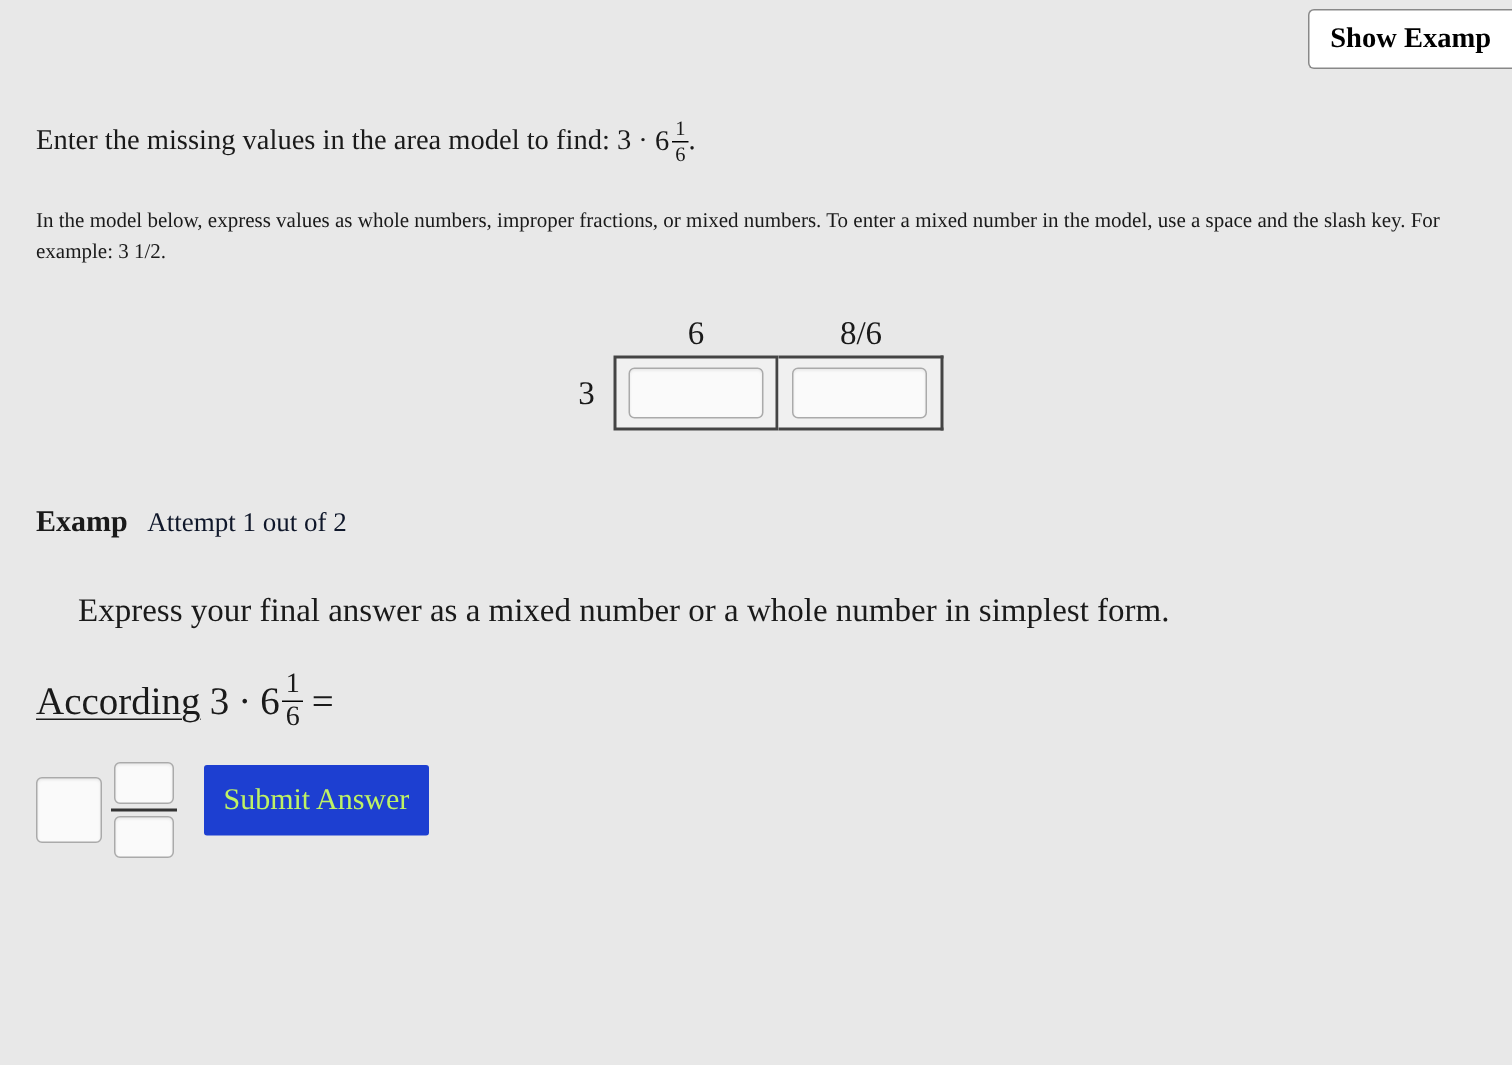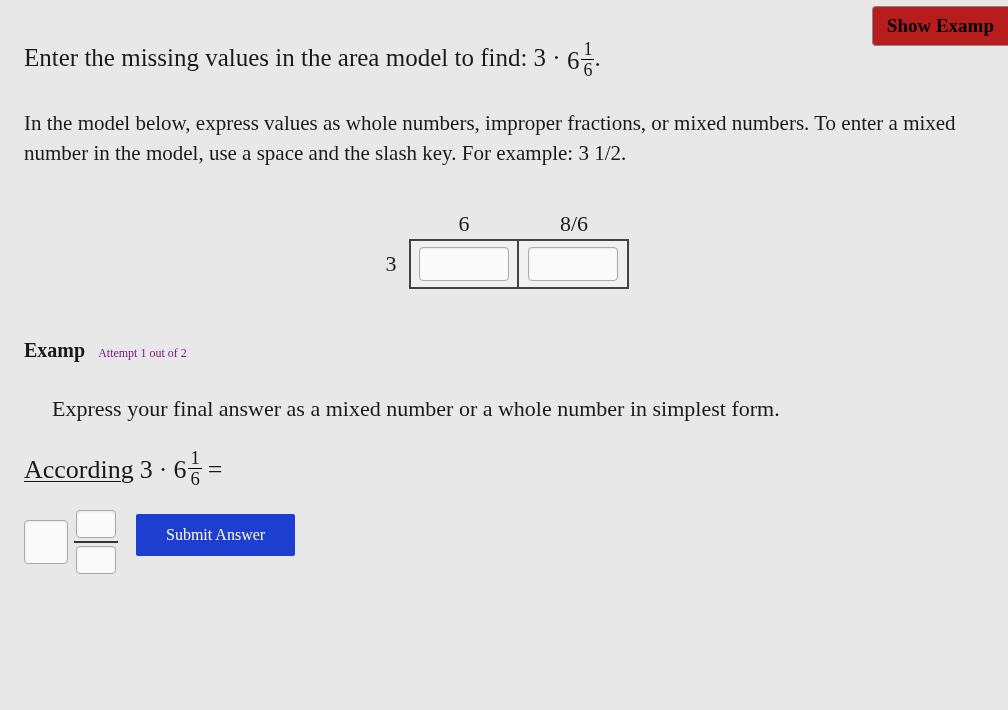--- a/index.html
+++ b/index.html
@@ -19,36 +19,36 @@
   }
   .show-example {
     position: absolute;
     top: 6px;
     right: 0;
     border: 1px solid #888;
     border-right: none;
     border-top-left-radius: 4px;
     border-bottom-left-radius: 4px;
     padding: 8px 14px;
-    background: #b91c1c;
+    background: #ffffff;
     font-family: Georgia, serif;
     font-size: 19px;
     font-weight: bold;
     cursor: pointer;
   }
   .title {
-    font-size: 25px;
-    margin-top: 20px;
+    font-size: 19px;
+    margin-top: 60px;
     margin-bottom: 28px;
     line-height: 1.4;
   }
   .instruction {
-    font-size: 21px;
+    font-size: 14px;
     line-height: 1.45;
-    margin-bottom: 40px;
+    margin-bottom: 28px;
   }
   .mixed-frac {
     display: inline-flex;
     align-items: center;
     vertical-align: middle;
   }
   .mixed-frac .whole {
     margin-right: 2px;
   }
   .frac {
@@ -109,21 +109,21 @@
     font-family: Georgia, serif;
   }
   .answer-section {
     margin-top: 10px;
   }
   .answer-header {
     font-size: 20px;
     margin-bottom: 34px;
   }
   .answer-header .bold { font-weight: bold; }
-  .answer-header .attempt { color: #701a75; font-size: 12px; margin-left: 8px;}
+  .answer-header .attempt { color: #0f172a; font-size: 18px; margin-left: 8px;}
   .final-instr {
     font-size: 22px;
     margin-bottom: 28px;
     margin-left: 28px;
   }
   .final-row {
     font-size: 26px;
     display: flex;
     align-items: center;
     flex-wrap: wrap;
@@ -165,25 +165,25 @@
     font-family: Georgia, serif;
   }
   .mixed-input .frac-col .bar {
     width: 44px;
     height: 2px;
     background: #333;
     margin: 3px 0;
   }
   .submit-btn {
     background: #1d3fd1;
-    color: #fef9c3;
+    color: #bef264;
     border: none;
     font-family: Georgia, serif;
-    font-size: 16px;
-    padding: 12px 30px;
+    font-size: 20px;
+    padding: 12px 13px;
     cursor: pointer;
     border-radius: 2px;
   }
   .submit-row {
     display: flex;
     align-items: center;
     margin-top: 6px;
   }
 </style>
 </head>

